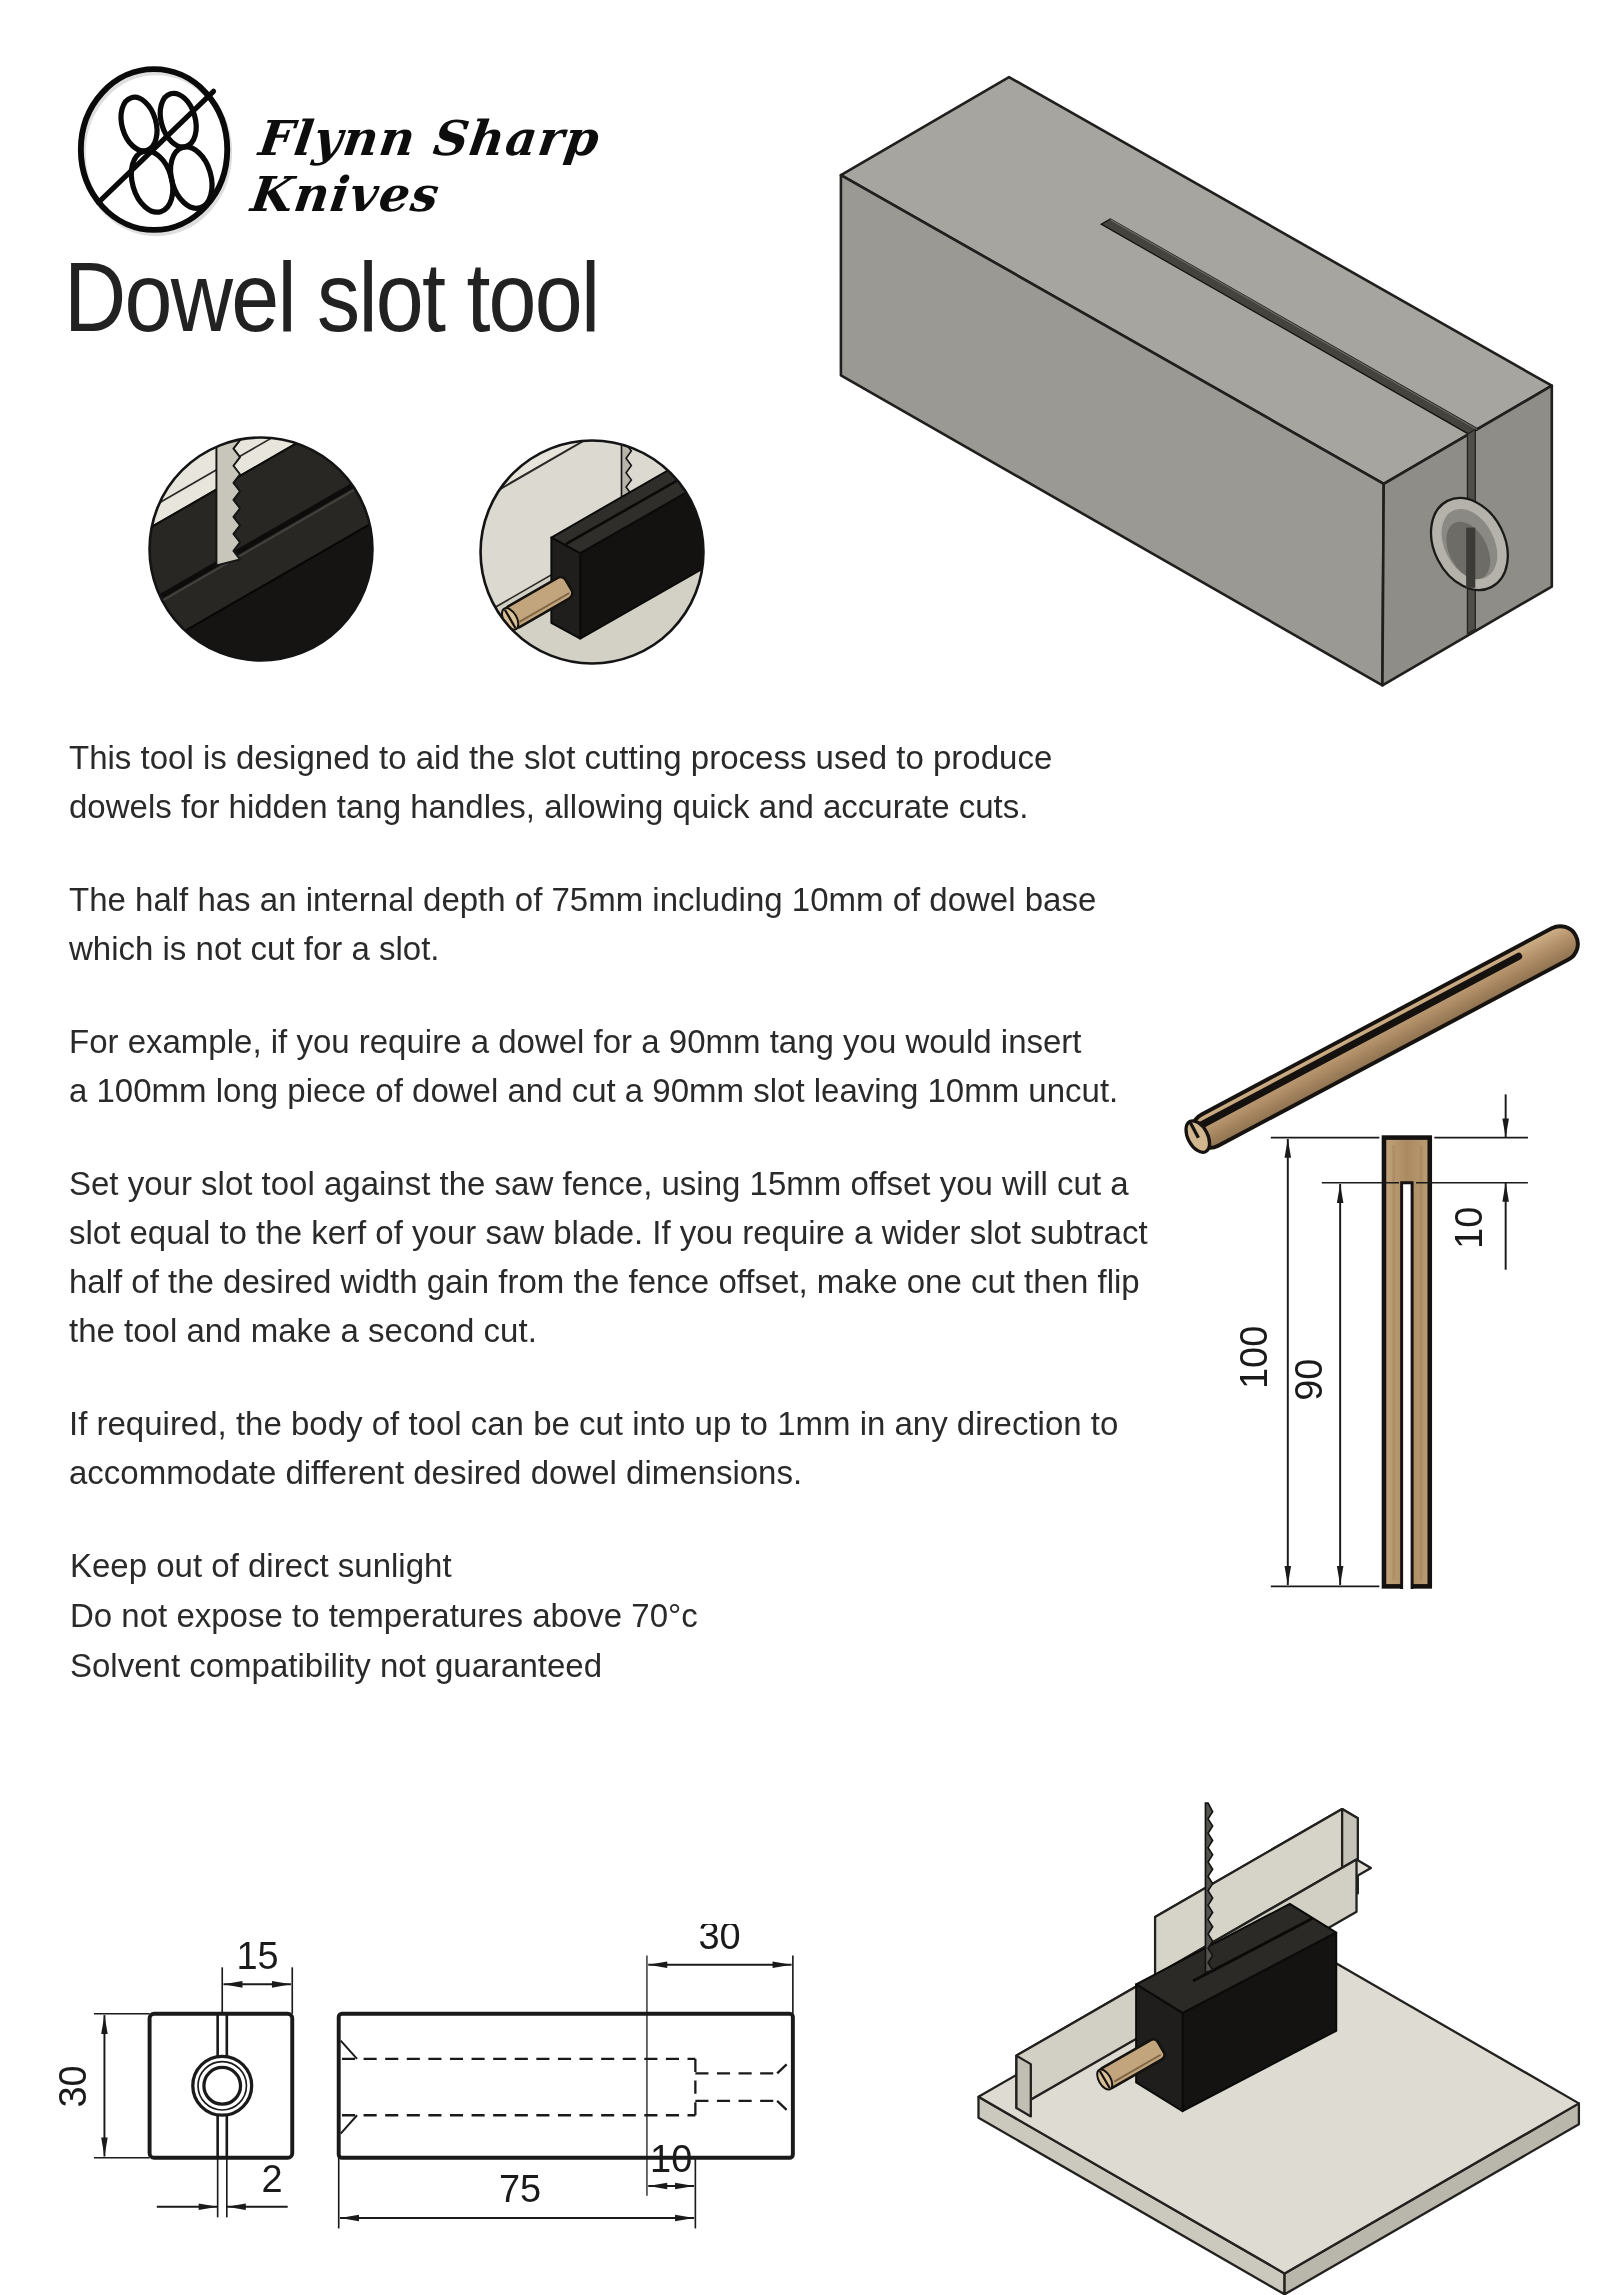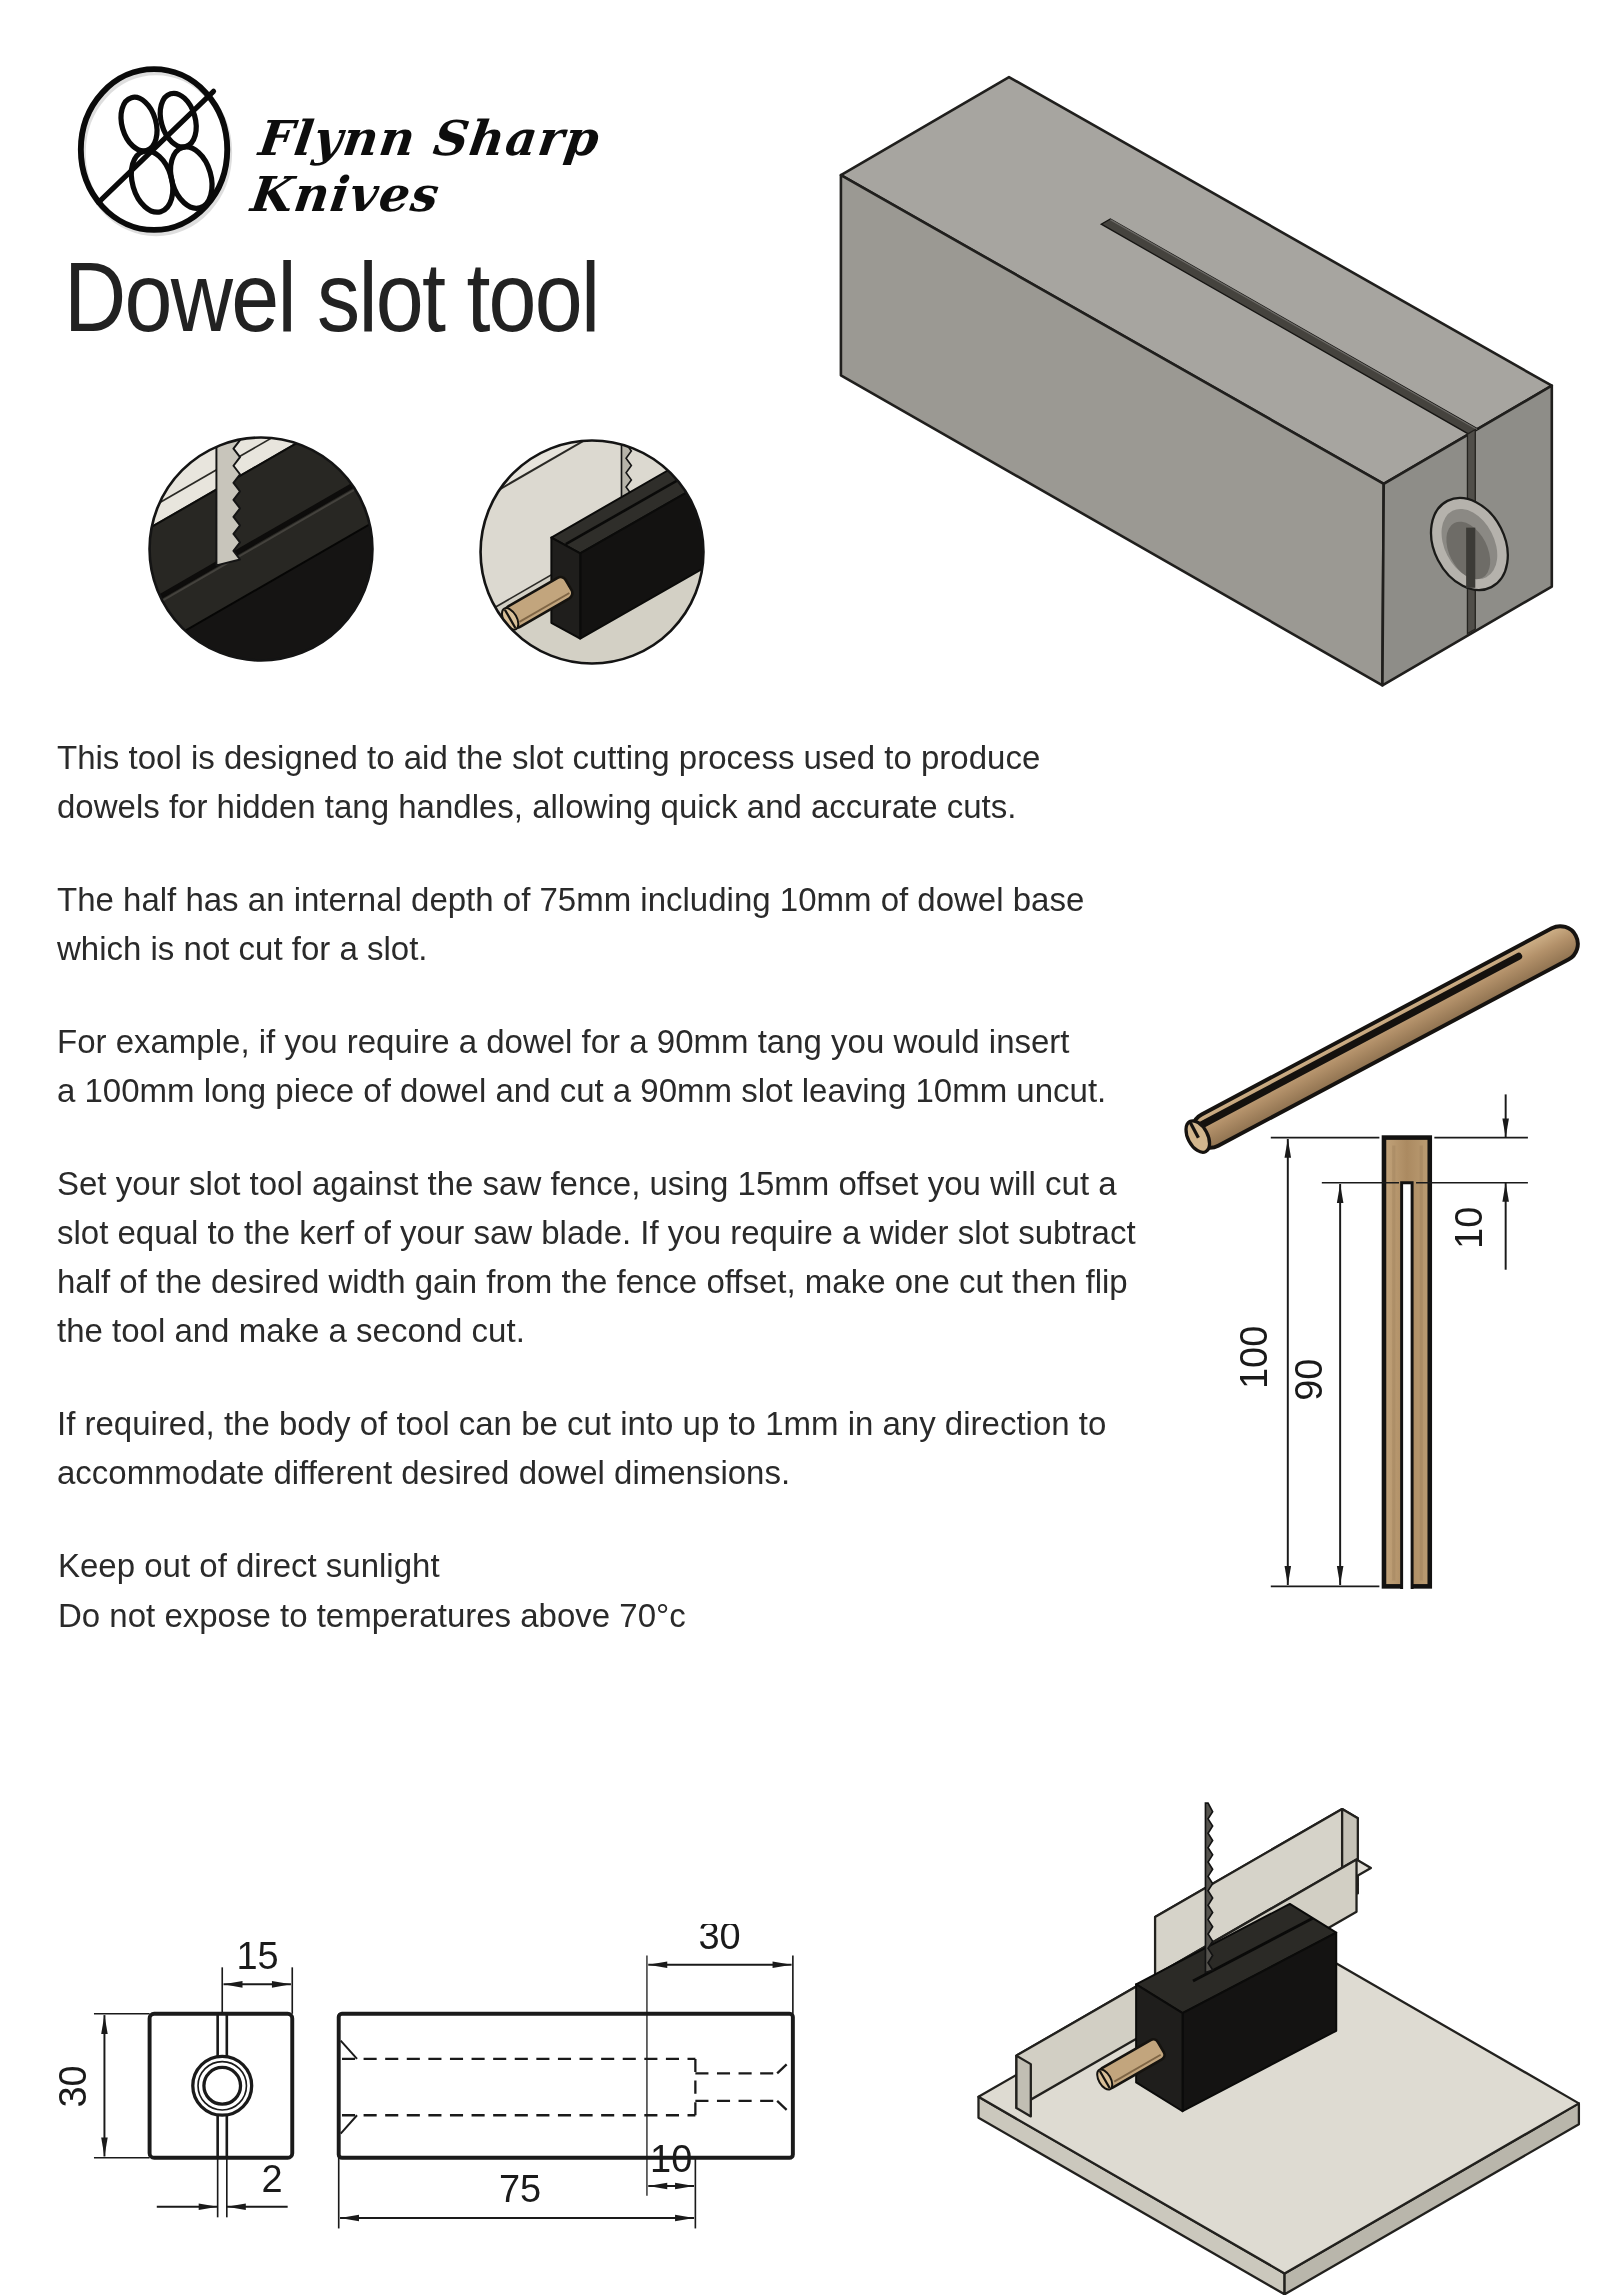--- a/index.html
+++ b/index.html
@@ -17,21 +17,21 @@
   .brand-script{
     left:257px;top:110px;width:497px;height:92px;
     font-family:"DejaVu Serif",serif;font-style:italic;font-weight:bold;
     font-size:48px;color:#0d0d0d;letter-spacing:1.3px;transform:skewX(-8deg);
   }
   .page-title{
     left:64px;top:241px;width:916px;
     font-size:98px;font-weight:400;color:#222222;letter-spacing:-2px;
     transform:scaleX(0.88);transform-origin:left top;white-space:nowrap;
   }
-  .copy{left:57px;top:733px;width:1152px;font-size:33px;line-height:49px;color:var(--text);}
+  .copy{left:69px;top:733px;width:1152px;font-size:33px;line-height:49px;color:var(--text);}
   .copy p{white-space:pre-line;margin:0 0 44px 0;}
   .warnings p{margin:1px;}
   svg text.dim{font-family:"Liberation Sans",sans-serif;font-size:58px;fill:var(--ink);}
   svg{display:block;}
 </style>
 </head>
 <body>
 
 <div class="page">
 
@@ -145,20 +145,21 @@
 a 100mm long piece of dowel and cut a 90mm slot leaving 10mm uncut.</p>
     <p>Set your slot tool against the saw fence, using 15mm offset you will cut a
 slot equal to the kerf of your saw blade. If you require a wider slot subtract
 half of the desired width gain from the fence offset, make one cut then flip
 the tool and make a second cut.</p>
     <p>If required, the body of tool can be cut into up to 1mm in any direction to
 accommodate different desired dowel dimensions.</p>
     <div class="warnings">
       <p>Keep out of direct sunlight</p>
       <p>Do not expose to temperatures above 70°c</p>
+      <p>Solvent compatibility not guaranteed</p>
     </div>
   </div>
 
   <svg class="abs" style="left:1171px;top:906px" width="432" height="262" viewBox="0 0 660 400">
     <g transform="translate(327,200) rotate(-28)">
       <rect x="-330" y="-27" width="660" height="54" rx="27" fill="url(#gradDowel)" stroke="#161310" stroke-width="6"></rect>
       <line x1="-318" y1="-13" x2="238" y2="-13" stroke="#14110e" stroke-width="11" stroke-linecap="round"></line>
       <ellipse cx="-324" cy="0" rx="15" ry="26" fill="#d2b68d" stroke="#161310" stroke-width="5"></ellipse>
       <line x1="-324" y1="-24" x2="-324" y2="2" stroke="#161310" stroke-width="5"></line>
     </g>

